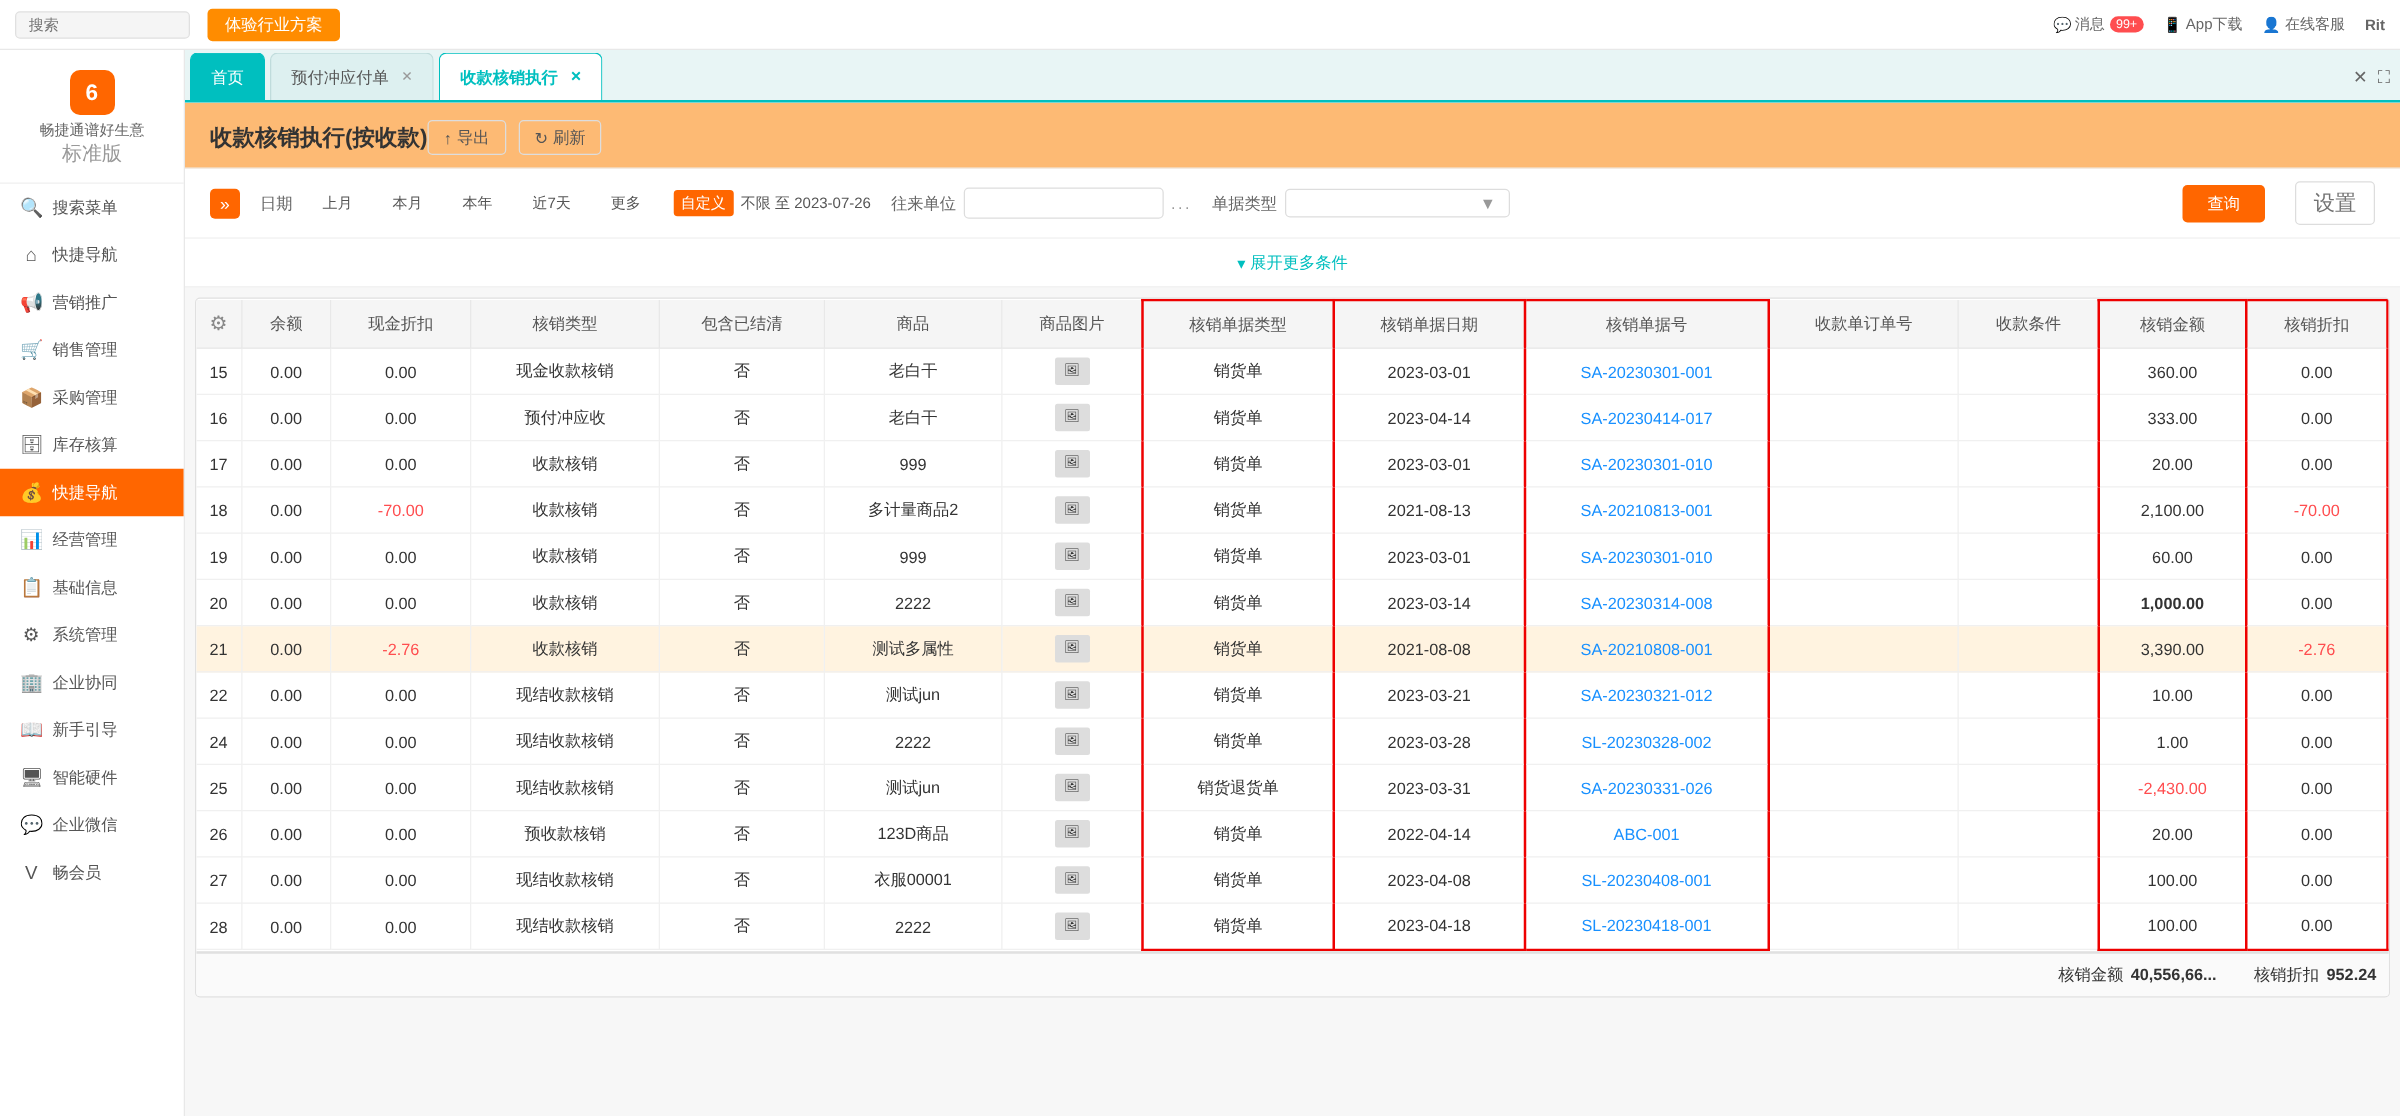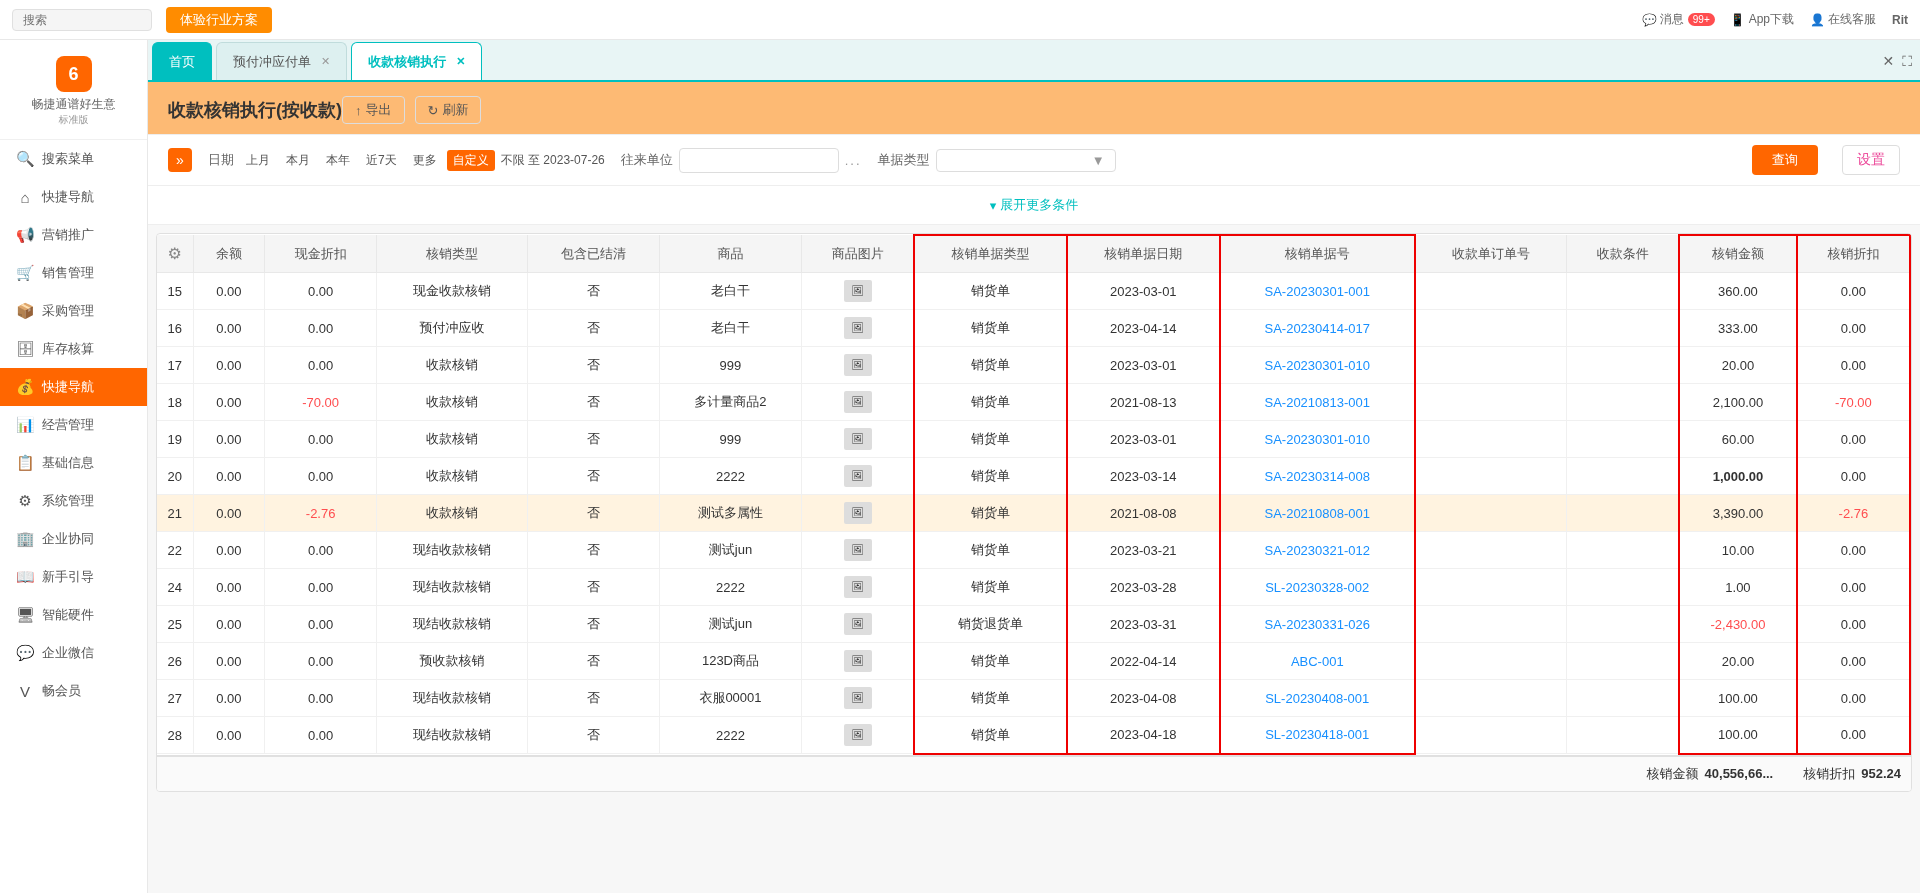--- a/index.html
+++ b/index.html
@@ -64,21 +64,21 @@
       border-bottom: 1px solid #f0f0f0;
     }
     .logo-icon {
       width: 36px; height: 36px;
       background: #ff6600;
       border-radius: 8px;
       display: flex; align-items: center; justify-content: center;
       color: #fff; font-size: 18px; font-weight: bold;
     }
     .logo-text { font-size: 12px; color: #666; margin-top: 4px; }
-    .logo-sub { font-size: 10px; color: #999; }
+    .logo-sub { font-size: 16px; color: #999; }
 
     .sidebar-nav { flex: 1; overflow-y: auto; }
     .sidebar-item {
       display: flex;
       align-items: center;
       gap: 8px;
       padding: 10px 16px;
       cursor: pointer;
       color: #555;
       font-size: 13px;
@@ -176,21 +176,21 @@
       color: #fff;
       border: none;
       border-radius: 4px;
       width: 24px; height: 24px;
       cursor: pointer;
       font-size: 14px;
       display: flex; align-items: center; justify-content: center;
     }
     .filter-group { display: flex; align-items: center; gap: 6px; }
     .filter-label { color: #666; font-size: 13px; }
-    .filter-date-btns { display: flex; gap: 4px; }
+    .filter-date-btns { display: flex; gap: 20px; margin-left: 12px; }
     .date-btn {
       background: none;
       border: none;
       padding: 2px 6px;
       cursor: pointer;
       color: #555;
       font-size: 12px;
       border-radius: 3px;
     }
     .date-btn.custom {
@@ -227,22 +227,22 @@
       cursor: pointer;
       font-size: 13px;
       margin-left: auto;
     }
     .settings-btn {
       background: none;
       border: 1px solid #ddd;
       border-radius: 4px;
       padding: 5px 14px;
       cursor: pointer;
-      font-size: 14px;
-      color: #ec4899;
+      font-size: 17px;
+      color: #737373;
       margin-left: 8px;
       text-align: center;
     }
     .expand-conditions {
       display: flex; align-items: center; gap: 4px;
       color: #00bfbf;
       font-size: 13px;
       cursor: pointer;
       margin: 0 auto;
       padding: 4px 0;

